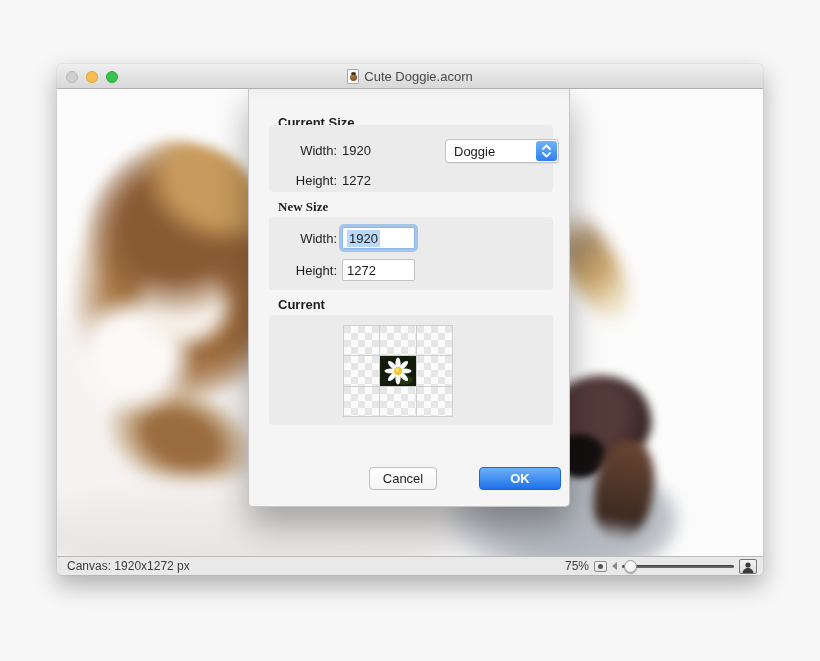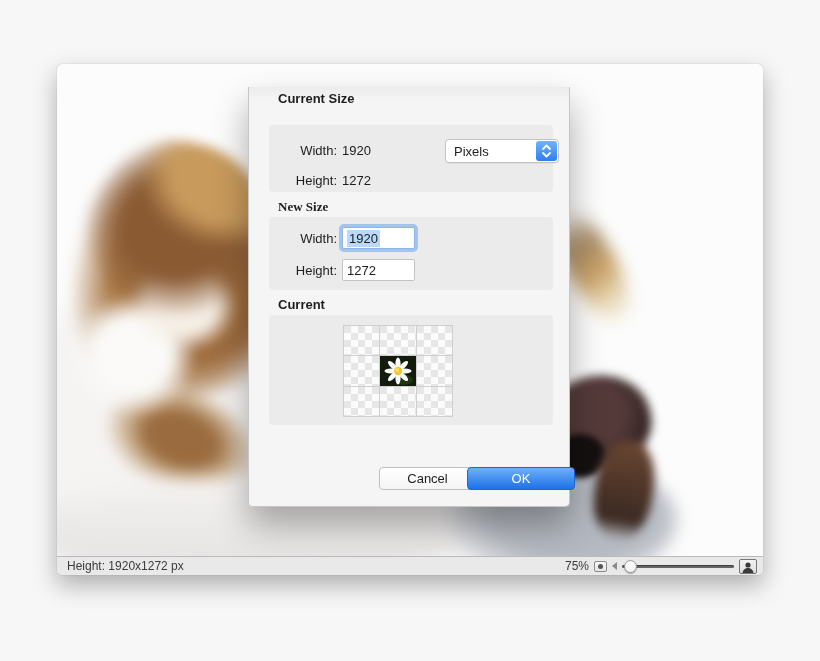--- a/index.html
+++ b/index.html
@@ -99,22 +99,22 @@
     border:1px solid #cfcfcf; background:#cfcfcf; gap:1px; }
   .anchor-cell { background-color:#fbfbfb;
     background-image:conic-gradient(#fbfbfb 0.25turn, #e6e6e6 0.25turn 0.5turn, #fbfbfb 0.5turn 0.75turn, #e6e6e6 0.75turn);
     background-size:14px 14px; }
   .anchor-cell.center { background:#18220f; display:flex; align-items:center; justify-content:center; }
 
   .summary { position:absolute; left:0; right:0; top:348px; text-align:center; color:#8e8e8e; }
 
   .btn { position:absolute; top:380px; height:23px; border-radius:4px; font-size:13px;
     display:flex; align-items:center; justify-content:center; cursor:default; }
-  .btn-cancel { left:130px; width:97px; background:linear-gradient(#ffffff,#f4f4f4); border:1px solid #c0c0c0; color:#1d1d1d; }
-  .btn-ok { left:218px; width:108px; background:linear-gradient(#6eb1f8,#1d70e8); border:1px solid #1a66d6; color:#fff; }
+  .btn-cancel { left:120px; width:68px; background:linear-gradient(#ffffff,#f4f4f4); border:1px solid #c0c0c0; color:#1d1d1d; }
+  .btn-ok { left:230px; width:82px; background:linear-gradient(#6eb1f8,#1d70e8); border:1px solid #1a66d6; color:#fff;font-weight:bold; }
 
   
   .statusbar {
     position:absolute; left:0; right:0; bottom:0; height:19px; z-index:40;
     background:#e9e9e9; border-top:1px solid #b9b9b9;
     display:flex; align-items:center; font-size:12px; color:#3b3b3b;
   }
   .status-left { margin-left:10px; }
   .status-right { margin-left:auto; display:flex; align-items:center; gap:5px; margin-right:6px; }
   .zoom-small-icon { width:13px; height:11px; border:1px solid #8a8a8a; border-radius:2px;
@@ -142,32 +142,32 @@
       <div class="blob fur-bottom"></div>
       <div class="blob muzzle"></div>
       <div class="blob snout-top"></div>
       <div class="blob nostril"></div>
       <div class="blob nose-side"></div>
     </div>
   </div>
 
   <div class="dialog">
 
-    <div class="section-heading" style="top:4px;">Current Size</div>
+    <div class="section-heading" style="top:28px;">Current Size</div>
     <div class="panel" style="top:38px; height:67px;">
       <div class="row" style="left:0; top:14px; height:22px;">
         <span class="lbl">Width:</span>
         <span class="val">1920</span>
       </div>
       <div class="row" style="left:0; top:44px; height:22px;">
         <span class="lbl">Height:</span>
         <span class="val">1272</span>
       </div>
       <div class="popup">
-        <span>Pixels</span>
+        <span>Doggie</span>
         <span class="popup-stepper">
           <svg width="11" height="16" viewBox="0 0 11 16">
             <polyline points="2,6 5.5,2.5 9,6" fill="none" stroke="#fff" stroke-width="1.8" stroke-linecap="round" stroke-linejoin="round"></polyline>
             <polyline points="2,10 5.5,13.5 9,10" fill="none" stroke="#fff" stroke-width="1.8" stroke-linecap="round" stroke-linejoin="round"></polyline>
           </svg>
         </span>
       </div>
     </div>
 
     <div class="section-heading" style="top:112px;font-family:Liberation Serif, serif;">New Size</div>
@@ -216,23 +216,34 @@
         <div class="anchor-cell"></div>
         <div class="anchor-cell"></div>
       </div>
     </div>
 
 
     <div class="btn btn-cancel">Cancel</div>
     <div class="btn btn-ok">OK</div>
   </div>
 
+  <div class="titlebar">
+    <div class="traffic">
+      <div class="light close"></div>
+      <div class="light min"></div>
+      <div class="light zoom"></div>
+    </div>
+    <div class="title-group">
+      <div class="doc-icon"></div>
+      <div class="title-text">Cute Doggie.acorn</div>
+    </div>
+  </div>
 
   <div class="statusbar">
-    <span class="status-left">Height: 1920x1272 px</span>
+    <span class="status-left">Canvas: 1920x1272 px</span>
     <div class="status-right">
       <span>75%</span>
       <span class="zoom-small-icon"></span>
       <span class="tri-left"></span>
       <div class="slider">
         <div class="slider-track"></div>
         <div class="slider-thumb"></div>
       </div>
       <span class="zoom-large-icon">
         <svg width="14" height="12" viewBox="0 0 14 12">

